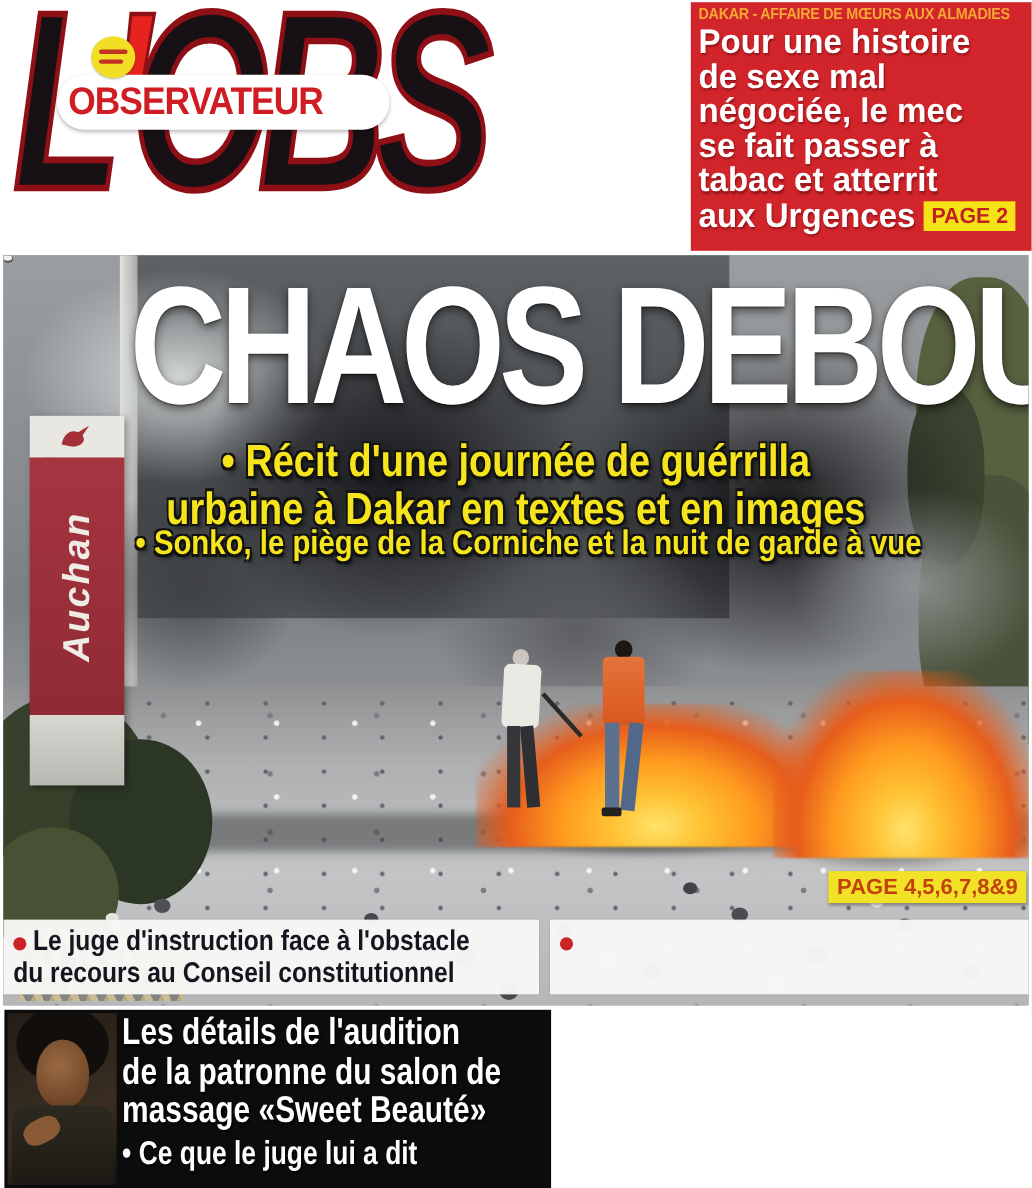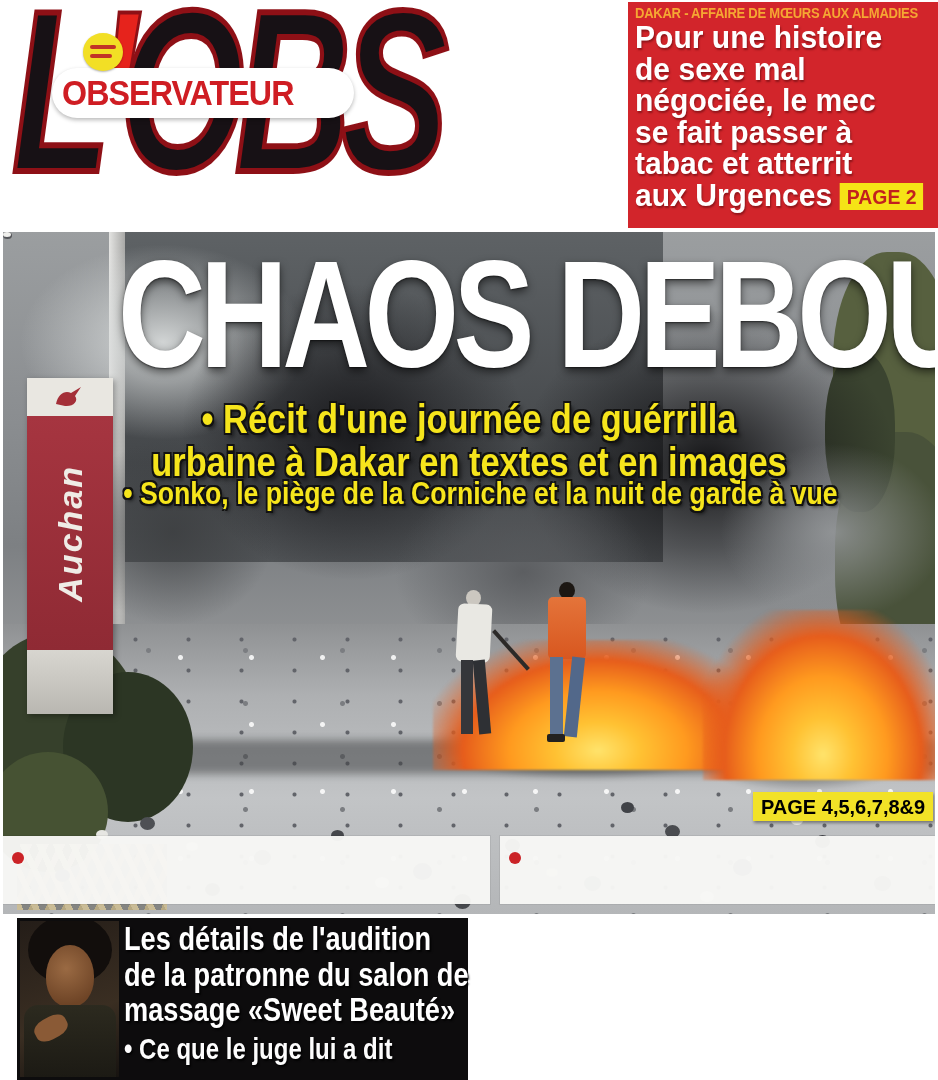--- a/index.html
+++ b/index.html
@@ -131,35 +131,35 @@
              letter-spacing:-7px;white-space:nowrap;transform:scaleX(.80);transform-origin:center top;
              text-shadow:0 4px 10px rgba(0,0,0,.55),0 1px 2px rgba(0,0,0,.5);}
   .sub1{position:absolute;left:0;top:146px;width:100%;text-align:center;z-index:20;margin-top:20px;}
   .sub1 div{color:#f6e51c;font-weight:900;font-size:41px;line-height:1.06;white-space:nowrap;
             display:block;transform:scaleX(.84);transform-origin:center top;
             text-shadow:-2px -2px 0 #121212,2px -2px 0 #121212,-2px 2px 0 #121212,2px 2px 0 #121212,4px 4px 5px rgba(0,0,0,.6);}
   .sub2{position:absolute;left:11px;top:244px;width:100%;text-align:center;z-index:20;}
   .sub2 span{color:#f6e51c;font-weight:900;font-size:31px;white-space:nowrap;display:inline-block;
              transform:scaleX(.86);transform-origin:center top;
              text-shadow:-2px -2px 0 #121212,2px -2px 0 #121212,-2px 2px 0 #121212,2px 2px 0 #121212,3px 3px 4px rgba(0,0,0,.6);}
-  .pageref{position:absolute;left:750px;top:560px;background:#f2e227;color:#000000;font-weight:900;
+  .pageref{position:absolute;left:750px;top:560px;background:#f2e227;color:#c2410c;font-weight:900;
            font-size:20px;line-height:1;padding:5px 8px 4px;z-index:20;box-shadow:1px 2px 3px rgba(0,0,0,.4);}
   .strip{position:absolute;top:604px;height:68px;background:rgba(247,247,245,.97);z-index:21;
          box-sizing:border-box;padding:5px 6px 4px 27px;box-shadow:0 0 0 1px rgba(0,0,0,.06);}
   .strip .dot{position:absolute;left:9px;top:16px;width:12px;height:12px;border-radius:50%;background:#cb2327;}
   .strip-left{left:0;width:487px;}
   .strip-right{left:497px;width:436px;}
   .strip-lines div{color:#15151f;font-weight:900;font-size:26px;line-height:1.12;white-space:nowrap;
                    transform:scaleX(.86);transform-origin:left top;}
   .strip-left .strip-lines div:nth-child(2){margin-left:-18px;}
 
   
   .bottom{position:absolute;left:0;top:918px;width:938px;height:162px;}
   .panel{position:absolute;top:0;height:162px;background:#0d0c0d;}
-  .panel-left{left:17px;width:451px;}
+  .panel-left{left:4px;width:497px;}
   .panel-right{left:535px;width:403px;}
   .portrait{position:absolute;overflow:hidden;}
   .portrait-woman{left:3px;top:3px;width:99px;height:156px;background:linear-gradient(160deg,#241d18,#3a2e22 60%,#171310);}
   .pw-hair{position:absolute;left:8px;top:-6px;width:84px;height:70px;border-radius:50%;background:#120e0c;}
   .pw-face{position:absolute;left:26px;top:24px;width:48px;height:62px;border-radius:50% 50% 46% 46%;
            background:radial-gradient(circle at 42% 38%,#9a6a43,#6e4426 75%);}
   .pw-body{position:absolute;left:4px;top:84px;width:92px;height:72px;border-radius:14px 14px 0 0;
            background:linear-gradient(180deg,#2c2a1f,#1c1a14);}
   .pw-hand{position:absolute;left:14px;top:96px;width:34px;height:22px;border-radius:40%;
            background:#8a5a36;transform:rotate(-28deg);}
@@ -274,20 +274,24 @@
       <div>• Récit d'une journée de guérrilla</div>
       <div>urbaine à Dakar en textes et en images</div>
     </div>
     <div class="sub2">
       <span>• Sonko, le piège de la Corniche et la nuit de garde à vue</span>
     </div>
     <div class="pageref">PAGE 4,5,6,7,8&amp;9</div>
 
     <div class="strip strip-left">
       <span class="dot"></span>
+      <div class="strip-lines">
+        <div>Le juge d'instruction face à l'obstacle</div>
+        <div>du recours au Conseil constitutionnel</div>
+      </div>
     </div>
     <div class="strip strip-right">
       <span class="dot"></span>
     </div>
   </div>
 
   <div class="bottom">
     <div class="panel panel-left">
       <div class="portrait portrait-woman">
         <div class="pw-hair"></div>

